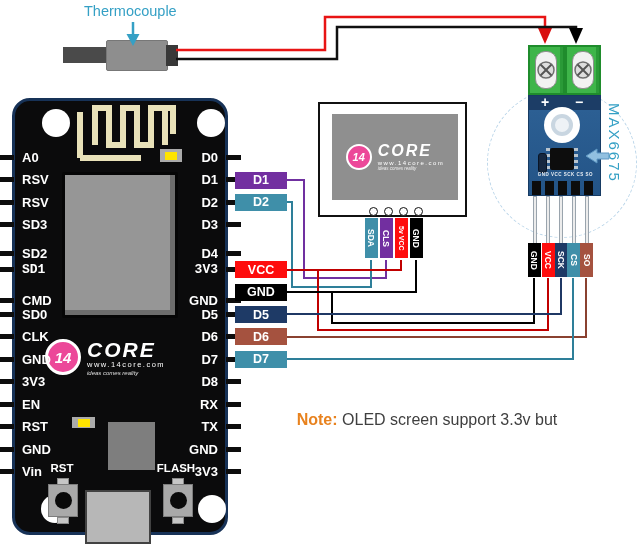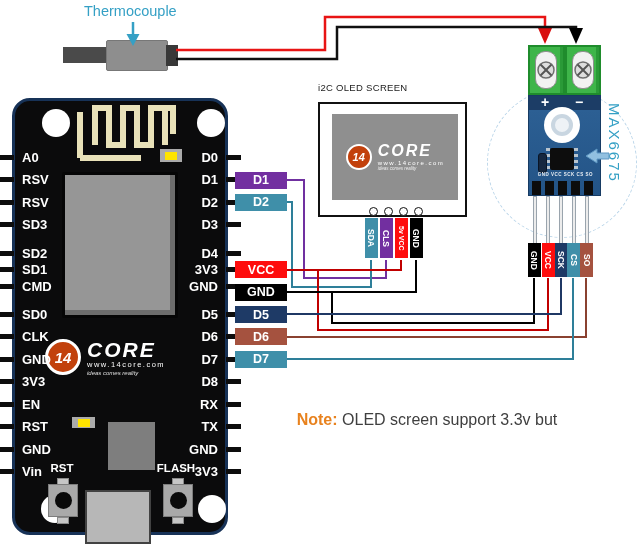--- a/index.html
+++ b/index.html
@@ -10,21 +10,21 @@
   
   .board{position:absolute;left:12px;top:98px;width:216px;height:437px;
          background:#0b0b0c;border:3px solid #173257;border-radius:18px;}
   .hole{position:absolute;width:28px;height:28px;border-radius:50%;background:#ffffff;}
   .antenna-svg{position:absolute;left:0;top:0;pointer-events:none;}
   .led{position:absolute;background:#ababab;display:flex;align-items:center;justify-content:center;}
   .led .lit{width:12px;height:8px;background:#ffe400;}
   .shield{position:absolute;left:47px;top:71px;width:116px;height:146px;background:#969696;
           border:3px solid #060606;box-shadow:inset -5px -5px 0 #6d6d6d;border-radius:2px;}
   .logo{position:absolute;display:flex;align-items:center;gap:6px;color:#fff;}
-  .logo .ring{border-radius:50%;border:3px solid #fff;background:#c2410c;display:flex;
+  .logo .ring{border-radius:50%;border:3px solid #fff;background:#ec4899;display:flex;
               align-items:center;justify-content:center;font-weight:bold;font-style:italic;}
   .logo .col{display:flex;flex-direction:column;line-height:1;}
   .logo .nm{font-weight:bold;font-style:italic;letter-spacing:2px;}
   .logo .url{letter-spacing:1.5px;margin-top:1px;}
   .logo .tag{font-style:italic;opacity:.85;margin-top:1px;}
   .board-logo{left:30px;top:238px;}
   .board-logo .ring{width:36px;height:36px;font-size:15px;}
   .board-logo .nm{font-size:21px;}
   .board-logo .url{font-size:7.5px;}
   .board-logo .tag{font-size:6px;}
@@ -207,27 +207,27 @@
       <span class="pl">SD3</span>
       <span class="pr">D3</span>
       <div class="stub stub-r"></div>
     </div>
       <div class="pin-row" style="top: 245px;">
       <div class="stub stub-l"></div>
       <span class="pl">SD2</span>
       <span class="pr">D4</span>
       <div class="stub stub-r"></div>
     </div>
-      <div class="pin-row" style="top: 261.15px;">
+      <div class="pin-row" style="top: 261.15px; font-family: Liberation Mono, monospace;">
       <div class="stub stub-l"></div>
       <span class="pl">SD1</span>
       <span class="pr">3V3</span>
       <div class="stub stub-r"></div>
     </div>
-      <div class="pin-row" style="top: 278px;">
+      <div class="pin-row" style="top: 292px;">
       <div class="stub stub-l"></div>
       <span class="pl">CMD</span>
       <span class="pr">GND</span>
       <div class="stub stub-r"></div>
     </div>
       <div class="pin-row" style="top: 306.01px;">
       <div class="stub stub-l"></div>
       <span class="pl">SD0</span>
       <span class="pr">D5</span>
       <div class="stub stub-r"></div>
@@ -277,21 +277,20 @@
     </div>
 
   <div class="wlabel c-purple" style="top:171.5px;">D1</div>
   <div class="wlabel c-teal" style="top:193.8px;">D2</div>
   <div class="wlabel c-red" style="top:261.2px;">VCC</div>
   <div class="wlabel c-black" style="top:283.6px;">GND</div>
   <div class="wlabel c-navy" style="top:306px;">D5</div>
   <div class="wlabel c-brown" style="top:328.4px;">D6</div>
   <div class="wlabel c-teal" style="top:350.9px;">D7</div>
 
-  <div class="oled-title">i2C OLED SCREEN</div>
   <div class="oled-box">
     <div class="oled-screen">
       <div class="logo oled-logo">
         <div class="ring">
           <span>14</span>
         </div>
         <div class="col">
           <span class="nm">CORE</span>
           <span class="url">www.14core.com</span>
           <span class="tag">ideas comes reality</span>

